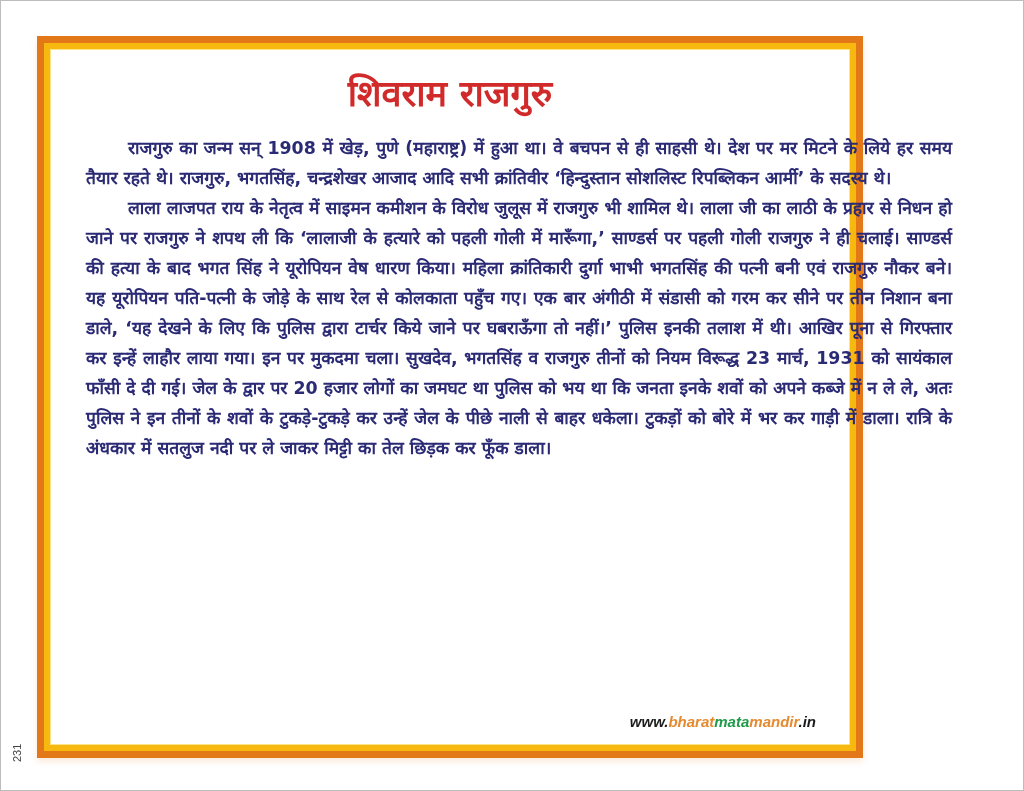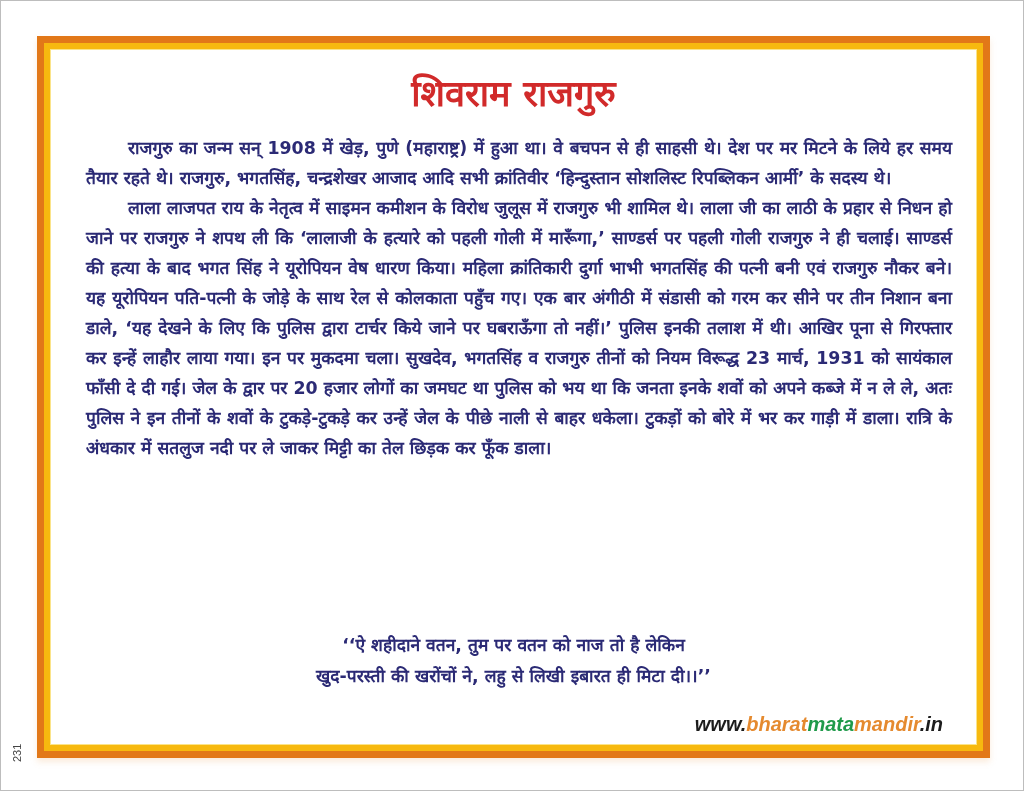--- a/index.html
+++ b/index.html
@@ -17,21 +17,21 @@
     .page {
       position: absolute;
       left: 0; top: 0;
       width: 1022px; height: 789px;
       border: 1px solid #bdbdbd;
       background: #ffffff;
     }
     .frame-outer {
       position: absolute;
       left: 36px; top: 35px;
-      width: 953px; height: 722px;
+      width: 826px; height: 722px;
       background: #e27818;
       box-shadow: 0 4px 6px rgba(240,180,120,0.25);
     }
     .frame-mid {
       position: absolute;
       left: 7px; top: 7px; right: 7px; bottom: 7px;
       background: #f7b90f;
     }
     .frame-inner {
       position: absolute;
@@ -79,21 +79,21 @@
       line-height: 31px;
     }
     .quote div { margin: 0; }
     .website {
       position: absolute;
       right: 34px;
       top: 664px;
       font-family: "Liberation Sans", sans-serif;
       font-style: italic;
       font-weight: bold;
-      font-size: 20px;
+      font-size: 15px;
       letter-spacing: 0px;
     }
     .website .w-prefix { color: #1c1c1c; }
     .website .w-b { color: #e58a2f; }
     .website .w-m { color: #1f9a4a; }
     .website .w-d { color: #e58a2f; }
     .website .w-tld { color: #1c1c1c; }
     .page-number {
       position: absolute;
       left: 9px;
@@ -117,24 +117,20 @@
     <div class="frame-mid">
       <div class="frame-inner">
 
         <div class="title">शिवराम राजगुरु</div>
 
         <div class="body-text">
           <p>राजगुरु का जन्म सन् 1908 में खेड़, पुणे (महाराष्ट्र) में हुआ था। वे बचपन से ही साहसी थे। देश पर मर मिटने के लिये हर समय तैयार रहते थे। राजगुरु, भगतसिंह, चन्द्रशेखर आजाद आदि सभी क्रांतिवीर ‘हिन्दुस्तान सोशलिस्ट रिपब्लिकन आर्मी’ के सदस्य थे।</p>
           <p>लाला लाजपत राय के नेतृत्व में साइमन कमीशन के विरोध जुलूस में राजगुरु भी शामिल थे। लाला जी का लाठी के प्रहार से निधन हो जाने पर राजगुरु ने शपथ ली कि ‘लालाजी के हत्यारे को पहली गोली में मारूँगा,’ साण्डर्स पर पहली गोली राजगुरु ने ही चलाई। साण्डर्स की हत्या के बाद भगत सिंह ने यूरोपियन वेष धारण किया। महिला क्रांतिकारी दुर्गा भाभी भगतसिंह की पत्नी बनी एवं राजगुरु नौकर बने। यह यूरोपियन पति-पत्नी के जोड़े के साथ रेल से कोलकाता पहुँच गए। एक बार अंगीठी में संडासी को गरम कर सीने पर तीन निशान बना डाले, ‘यह देखने के लिए कि पुलिस द्वारा टार्चर किये जाने पर घबराऊँगा तो नहीं।’ पुलिस इनकी तलाश में थी। आखिर पूना से गिरफ्तार कर इन्हें लाहौर लाया गया। इन पर मुकदमा चला। सुखदेव, भगतसिंह व राजगुरु तीनों को नियम विरूद्ध 23 मार्च, 1931 को सायंकाल फाँसी दे दी गई। जेल के द्वार पर 20 हजार लोगों का जमघट था पुलिस को भय था कि जनता इनके शवों को अपने कब्जे में न ले ले, अतः पुलिस ने इन तीनों के शवों के टुकड़े-टुकड़े कर उन्हें जेल के पीछे नाली से बाहर धकेला। टुकड़ों को बोरे में भर कर गाड़ी में डाला। रात्रि के अंधकार में सतलुज नदी पर ले जाकर मिट्टी का तेल छिड़क कर फूँक डाला।</p>
         </div>
 
-        <div class="quote">
-          <div>‘‘ऐ शहीदाने वतन, तुम पर वतन को नाज तो है लेकिन</div>
-          <div>खुद-परस्ती की खरोंचों ने, लहु से लिखी इबारत ही मिटा दी।।’’</div>
-        </div>
 
         <div class="website"><span class="w-prefix">www.</span><span class="w-b">bharat</span><span class="w-m">mata</span><span class="w-d">mandir</span><span class="w-tld">.in</span></div>
 
       </div>
     </div>
   </div>
 
   <div class="page-number">231</div>
 </div>
 

